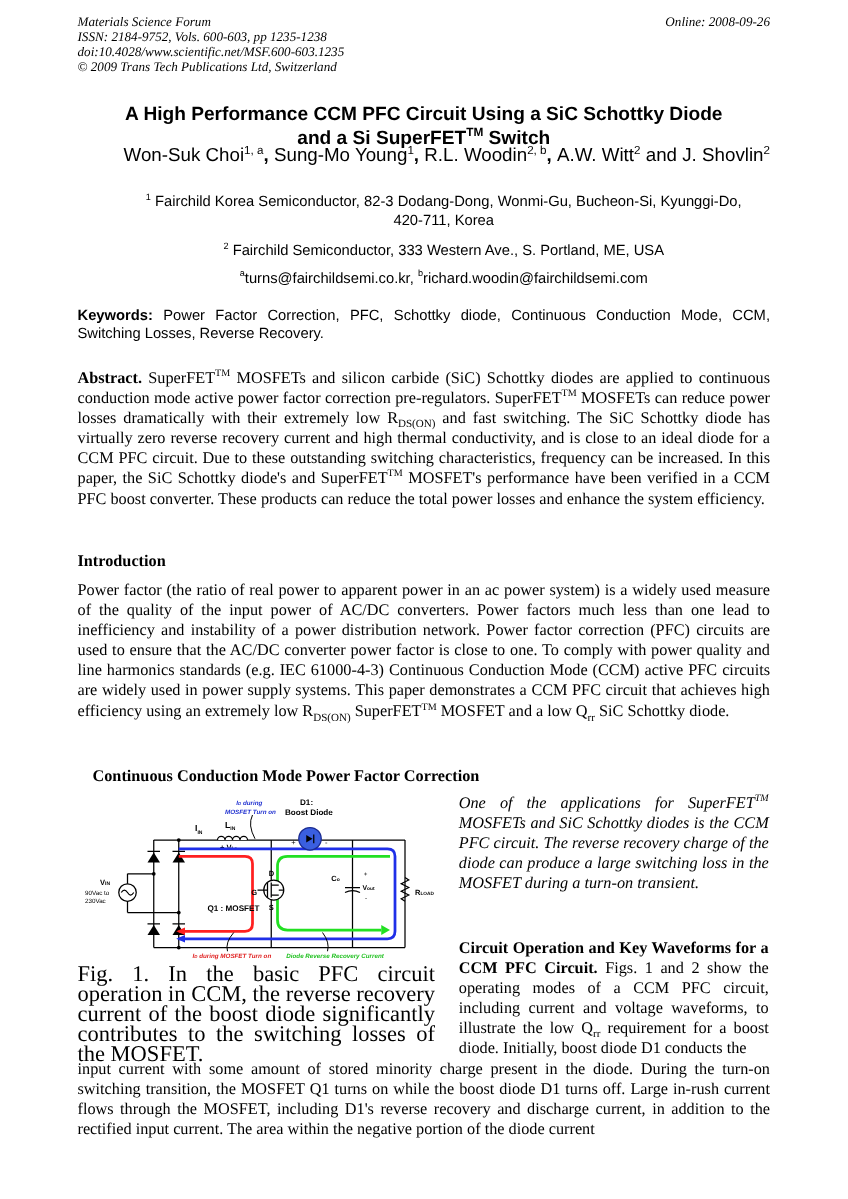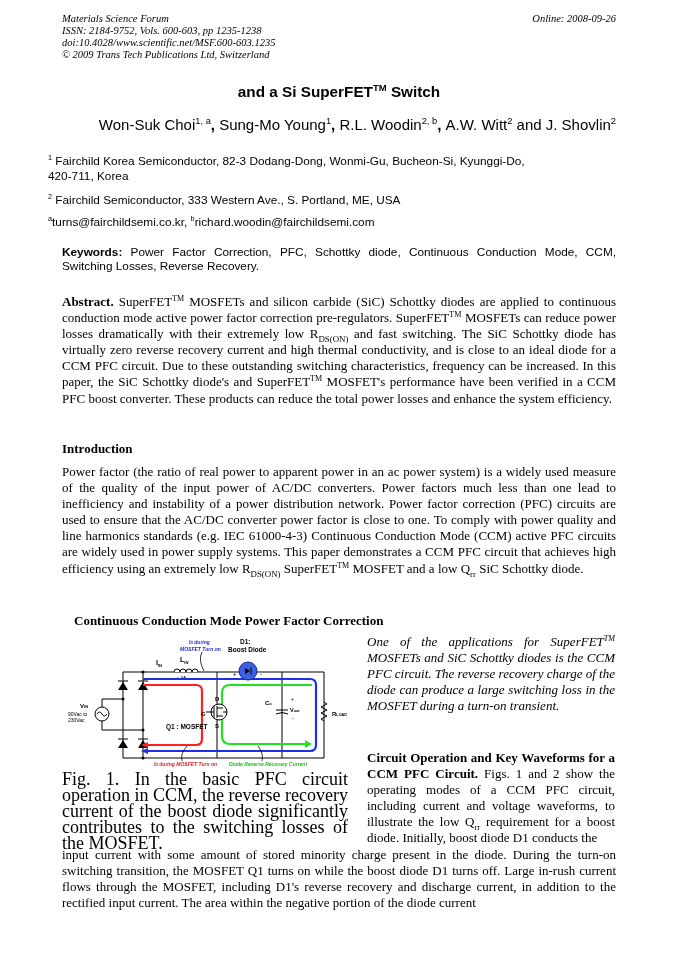--- a/index.html
+++ b/index.html
@@ -5,41 +5,42 @@
   html, body { margin:0; padding:0; background:#fff; }
   body { width:678px; height:959px; position:relative; overflow:hidden; color:#000; }
   .serif { font-family:"Liberation Serif", serif; }
   .sans { font-family:"Liberation Sans", sans-serif; }
   #header { position:absolute; left:62px; top:13px; width:554px; font-style:italic; font-size:10.5px; line-height:12px; }
   #header .right { position:absolute; right:0; top:0; }
   #title { position:absolute; left:62px; top:82px; width:554px; text-align:center; font-weight:bold; font-size:15.3px; line-height:19px; }
   sup { font-size:0.62em; vertical-align:super; line-height:0; }
   sub { font-size:0.68em; vertical-align:sub; line-height:0; }
   #authors { position:absolute; left:62px; top:116px; width:554px; text-align:right; font-size:15px; line-height:18px; }
-  .affil { position:absolute; left:48px; width:554px; text-align:left; font-size:11.8px; line-height:14.5px; }
+  .affil { position:absolute; left:78px; width:554px; text-align:center; font-size:11.8px; line-height:14.5px; }
   #keywords { position:absolute; left:62px; top:245px; width:554px; font-size:11.8px; line-height:14px; text-align:justify; }
   .para { position:absolute; left:62px; width:554px; font-size:13px; line-height:16.1px; text-align:justify; }
   .heading { position:absolute; left:62px; font-weight:bold; font-size:13px; }
   #fig { position:absolute; left:62px; top:632px; width:290px; height:136px; }
   #caption { position:absolute; left:62px; top:771px; width:286px; font-size:18px; line-height:16.1px; text-align:justify; }
   #rightcol { position:absolute; left:367px; top:634px; width:248px; font-size:13px; line-height:16.1px; text-align:justify;font-style:italic; }
   #rightcol2 { position:absolute; left:367px; top:750px; width:248px; font-size:13px; line-height:16.1px; text-align:justify; }
 </style>
 </head>
 <body>
 
 <div id="header" class="serif">
   <div>Materials Science Forum</div>
   <div>ISSN: 2184-9752, Vols. 600-603, pp 1235-1238</div>
   <div>doi:10.4028/www.scientific.net/MSF.600-603.1235</div>
   <div>© 2009 Trans Tech Publications Ltd, Switzerland</div>
   <div class="right">Online: 2008-09-26</div>
 </div>
 
 <div id="title" class="sans">
+  <div>A High Performance CCM PFC Circuit Using a SiC Schottky Diode</div>
   <div><span>and a Si SuperFET</span><sup>TM</sup><span> Switch</span></div>
 </div>
 
 <div id="authors" class="sans">
   <span><span>Won-Suk Choi</span><sup>1, a</sup><b>, </b></span><span><span>Sung-Mo Young</span><sup>1</sup><b>, </b></span><span><span>R.L. Woodin</span><sup>2, b</sup><b>, </b></span><span><span>A.W. Witt</span><sup>2</sup><span> and </span></span><span><span>J. Shovlin</span><sup>2</sup></span>
 </div>
 
 <div class="affil sans" style="top:154px;">
   <div><sup>1</sup><span> Fairchild Korea Semiconductor, 82-3 Dodang-Dong, Wonmi-Gu, Bucheon-Si, Kyunggi-Do,</span></div>
   <div>420-711, Korea</div>

